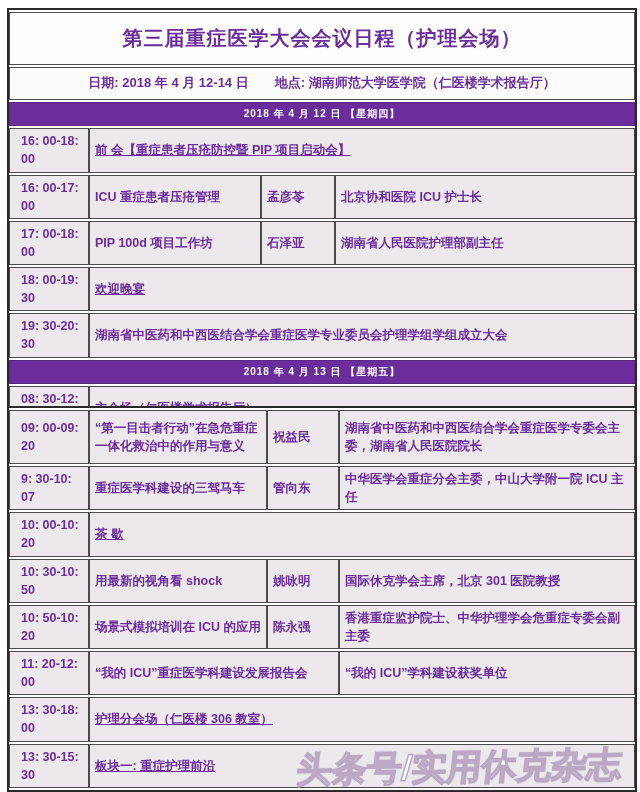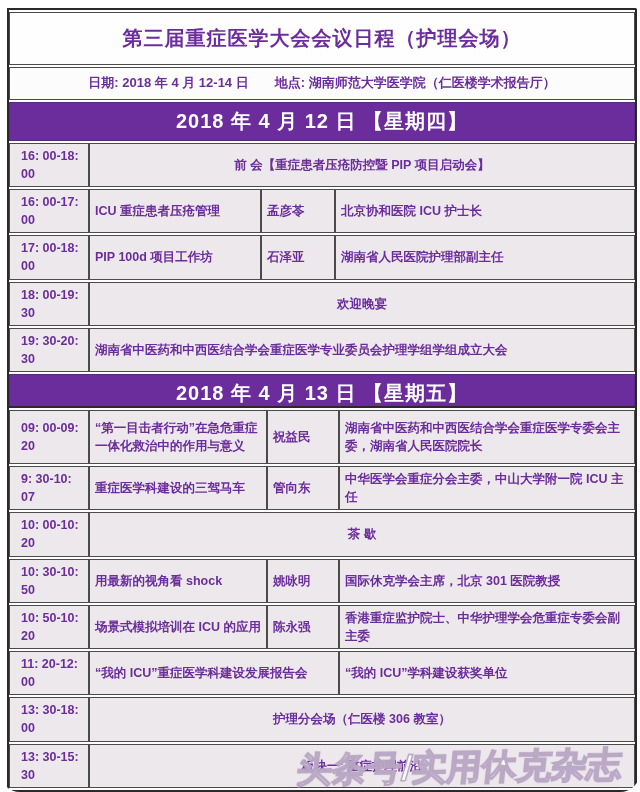--- a/index.html
+++ b/index.html
@@ -1,28 +1,28 @@
 <!DOCTYPE html>
 <html><head>
 <meta charset="utf-8">
 <style>
   html,body{margin:0;padding:0;background:#ffffff;}
   #page{position:relative;width:640px;height:792px;background:#ffffff;overflow:hidden;
-        font-family:"Liberation Sans",sans-serif;font-weight:bold;border-radius:20px;}
+        font-family:"Liberation Sans",sans-serif;font-weight:bold;}
   table.sched{border-collapse:separate;border-spacing:0 2px;table-layout:fixed;
         width:626px;background:#ffffff;}
   .tablewrap{position:absolute;left:7px;border:2px solid #2a2a2a;background:#ffffff;width:626px;}
   td{border:1px solid #4b4b4b;color:#6b2d9c;font-size:12.5px;font-weight:bold;
      padding:3px 5px;background:#ece8ec;line-height:1.45;overflow:hidden;}
   td.timecell{padding-left:11px;padding-right:0;letter-spacing:0;}
   td.titlecell{background:#fefefe;text-align:center;font-size:20px;padding:11px 4px;letter-spacing:1px;}
   td.datecell{background:#fdfcfd;text-align:center;font-size:13px;padding:6px 2px;margin-left:13px;}
-  td.banner{background:#6b2d9c;color:#ffffff;text-align:center;font-size:20px;
+  td.banner{background:#6b2d9c;color:#ffffff;text-align:center;font-size:10px;
             letter-spacing:1px;padding:4px 2px;border-color:#5a2585;}
-  td.center{text-align:center;}
+  td.center{text-align:left;text-decoration:underline;}
   td.tall{height:46px;}
   .datecell .gap{display:inline-block;width:26px;}
   .watermark{position:absolute;left:297px;top:744px;white-space:nowrap;
      font-size:35px;font-weight:bold;color:#ffffff;letter-spacing:0px;
      -webkit-text-stroke:1.4px #b8a6c4;text-shadow:0 0 2px #ab97ba;
      transform:skew(-6deg,-1deg);opacity:0.96;}
 </style>
 </head>
 <body>
 

